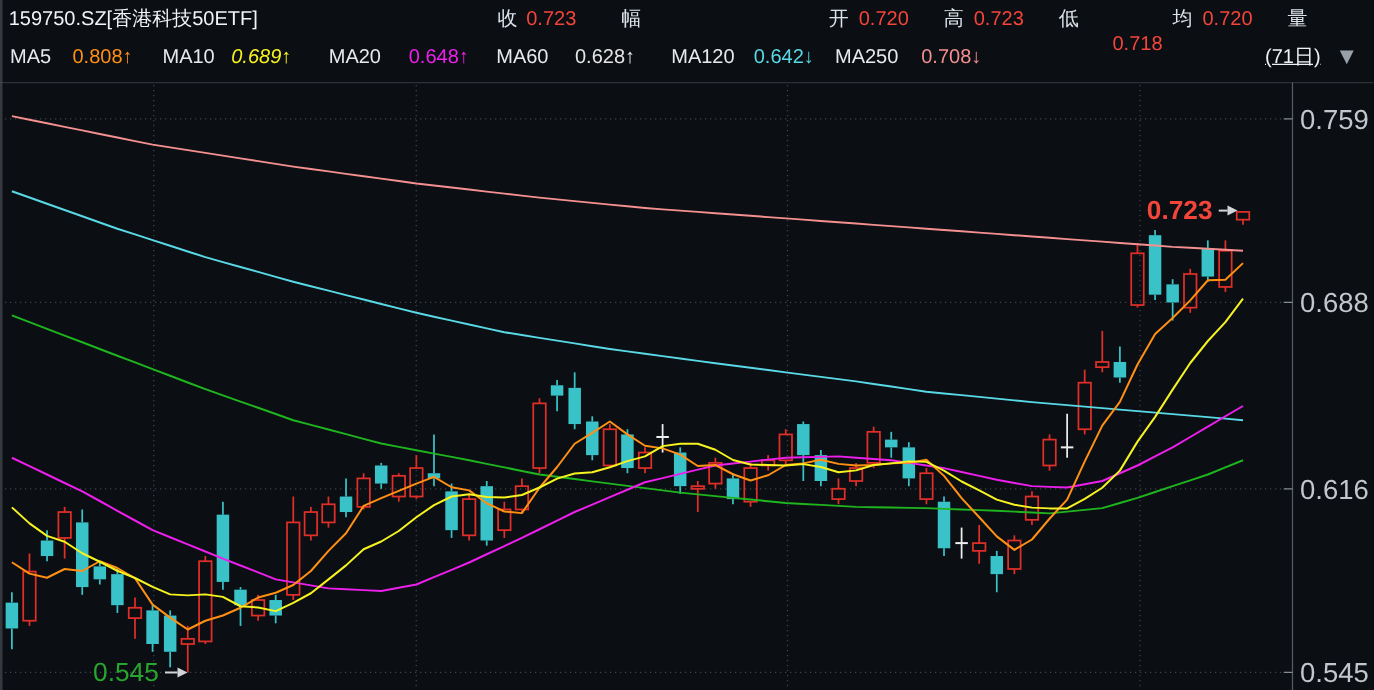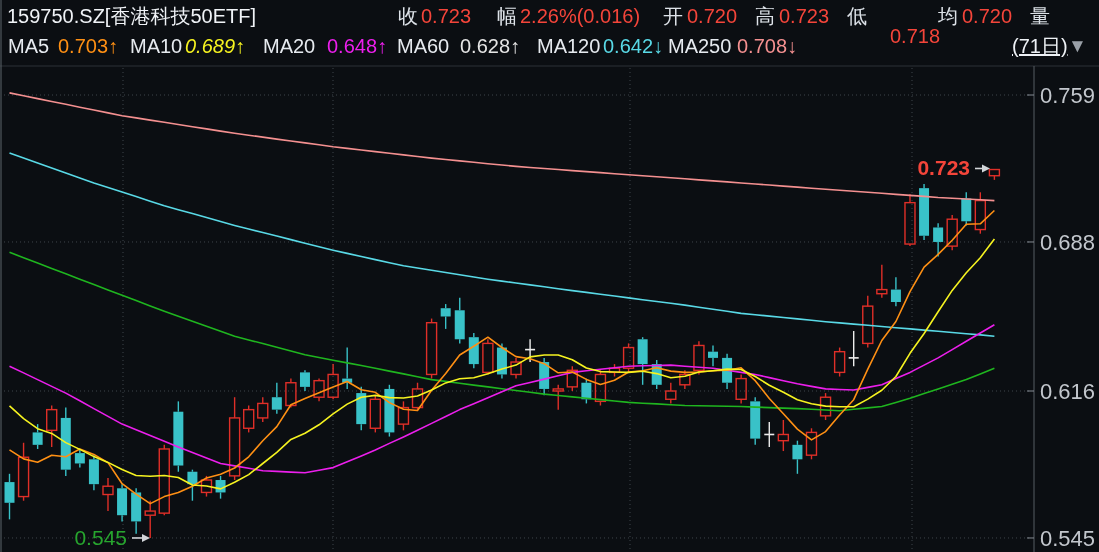--- a/index.html
+++ b/index.html
@@ -1,21 +1,21 @@
 <!DOCTYPE html>
 <html><head>
 <meta charset="utf-8">
 <style>
   html,body{margin:0;padding:0;background:#0b0e12;width:1099px;height:552px;overflow:hidden;
     font-family:"Liberation Sans",sans-serif;-webkit-font-smoothing:antialiased;}
   #app{position:relative;width:1099px;height:552px;background:#0b0e12;}
   .hdr-row{position:absolute;left:0;width:1099px;height:28px;}
   #row1{top:2px;}
   #row2{top:32px;}
-  .hs{position:absolute;top:0;height:28px;line-height:28px;font-size:20px;white-space:nowrap;}
+  .hs{position:absolute;top:0;height:28px;line-height:28px;font-size:16px;white-space:nowrap;}
   .lbl{color:#dde2e8;}
   .red{color:#f4453a;}
   .title{color:#f0f3f7;}
   .date{color:#f0f3f7;}
   .ma-lbl{color:#e6eaef;}
   .period{color:#eef1f5;text-decoration:underline;cursor:pointer;text-align:center;}
   .caret{color:#9aa0a8;font-size:19px;cursor:pointer;}
   
   .p-title{left:7px;}  .p-date{left:272px;}
   .s0l{left:398px;} .s0v{left:421px;}
@@ -38,35 +38,34 @@
 </head>
 <body>
 
 <div id="app">
 
   <div id="row1" class="hdr-row">
     <span class="hs title p-title">159750.SZ[香港科技50ETF]</span>
     <span class="hs lbl s0l">收</span>
     <span class="hs red s0v">0.723</span>
     <span class="hs lbl s1l">幅</span>
-    <span class="hs red s1v">2.26%(0.016)</span>
     <span class="hs lbl s2l">开</span>
     <span class="hs red s2v">0.720</span>
     <span class="hs lbl s3l">高</span>
     <span class="hs red s3v">0.723</span>
     <span class="hs lbl s4l">低</span>
     <span class="hs red s4v">0.718</span>
     <span class="hs lbl s5l">均</span>
     <span class="hs red s5v">0.720</span>
     <span class="hs lbl s6l">量</span>
   </div>
 
   <div id="row2" class="hdr-row">
     <span class="hs ma-lbl m0l">MA5</span>
-    <span class="hs m0v" style="color: rgb(255, 144, 20);">0.703↑</span>
+    <span class="hs m0v" style="color: rgb(255, 144, 20);">0.808↑</span>
     <span class="hs ma-lbl m1l">MA10</span>
     <span class="hs m1v" style="color: rgb(246, 243, 32);">0.689↑</span>
     <span class="hs ma-lbl m2l">MA20</span>
     <span class="hs m2v" style="color: rgb(236, 31, 236);">0.648↑</span>
     <span class="hs ma-lbl m3l">MA60</span>
     <span class="hs m3v" style="color: #e5e5e5;">0.628↑</span>
     <span class="hs ma-lbl m4l">MA120</span>
     <span class="hs m4v" style="color: rgb(89, 217, 230);">0.642↓</span>
     <span class="hs ma-lbl m5l">MA250</span>
     <span class="hs m5v" style="color: rgb(244, 144, 144);">0.708↓</span>

